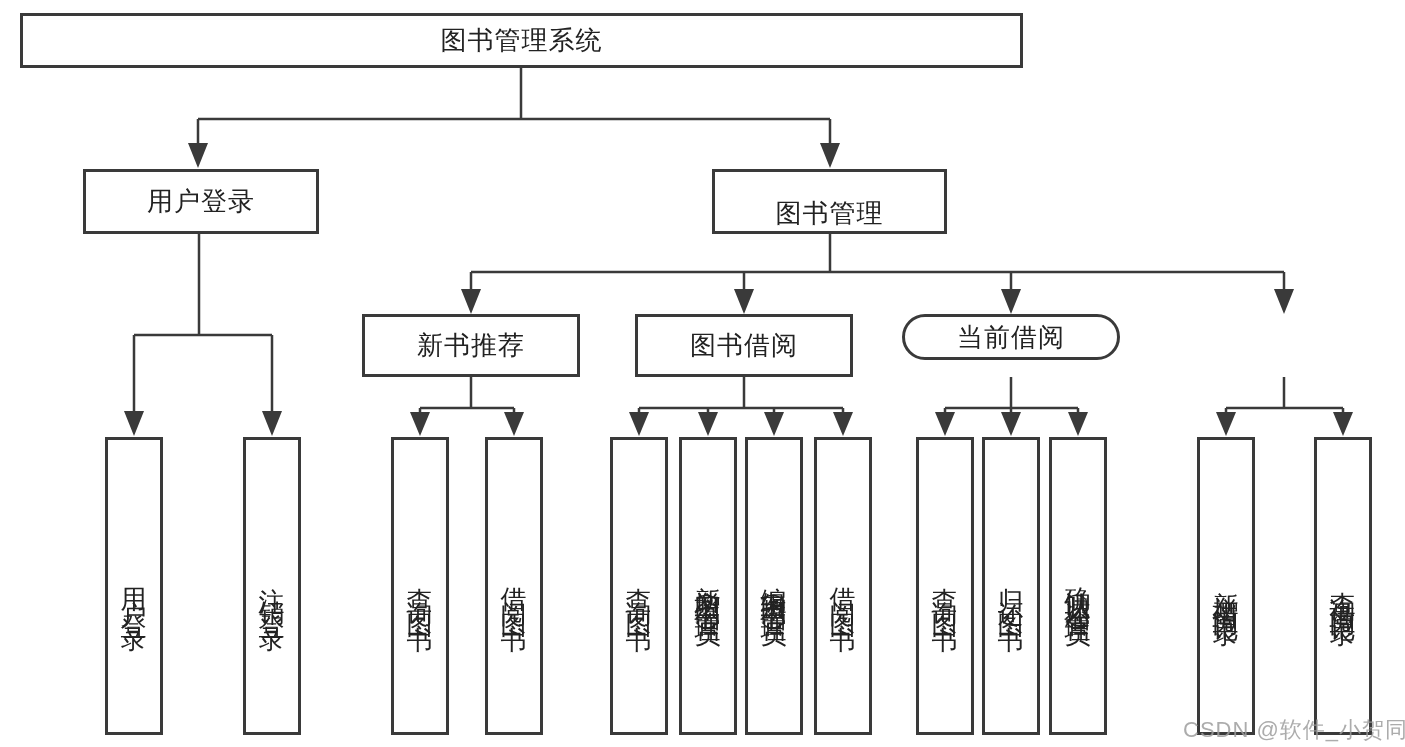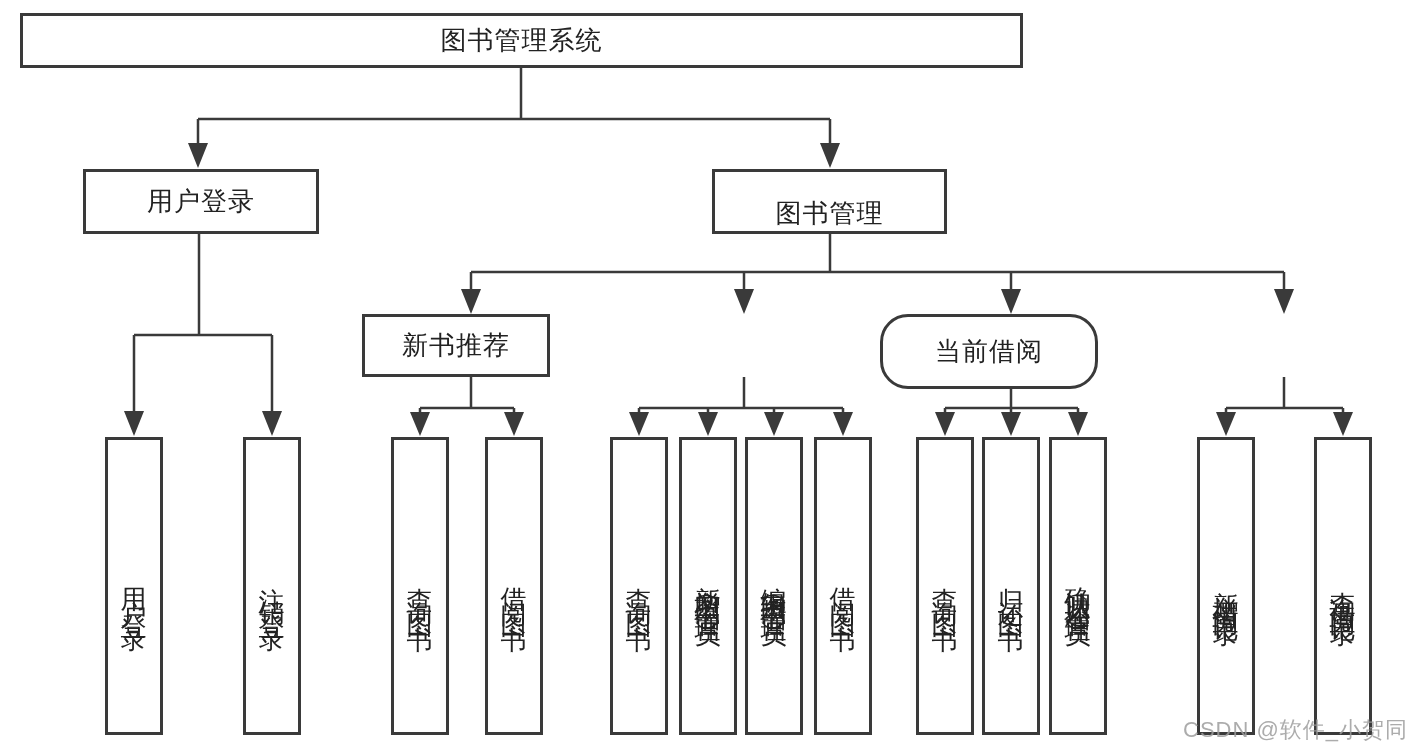--- a/index.html
+++ b/index.html
@@ -122,24 +122,27 @@
     <span class="hlabel">图书管理系统</span>
   </div>
 
   <div class="box" style="left:83px; top:169px; width:236px; height:65px;">
     <span class="hlabel">用户登录</span>
   </div>
   <div class="box" style="left:712px; top:169px; width:235px; height:65px;align-items:flex-end;">
     <span class="hlabel">图书管理</span>
   </div>
 
-  <div class="box" style="left:362px; top:314px; width:188px; height:63px;">
+  <div class="box" style="left:362px; top:314px; width:218px; height:63px;">
     <span class="hlabel">新书推荐</span>
   </div>
-  <div class="box" style="left:880px; top:314px; width:218px; height:75px;border-radius:28px;">
+  <div class="box" style="left:635px; top:314px; width:218px; height:63px;">
+    <span class="hlabel">图书借阅</span>
+  </div>
+  <div class="box" style="left:902px; top:314px; width:218px; height:46px;border-radius:28px;">
     <span class="hlabel">当前借阅</span>
   </div>
 
   <div class="box leaf" style="left:105px;">
     <span class="vlabel sp-wide">用户登录</span>
   </div>
   <div class="box leaf" style="left:243px;">
     <span class="vlabel sp-wide">注销登录</span>
   </div>
 

